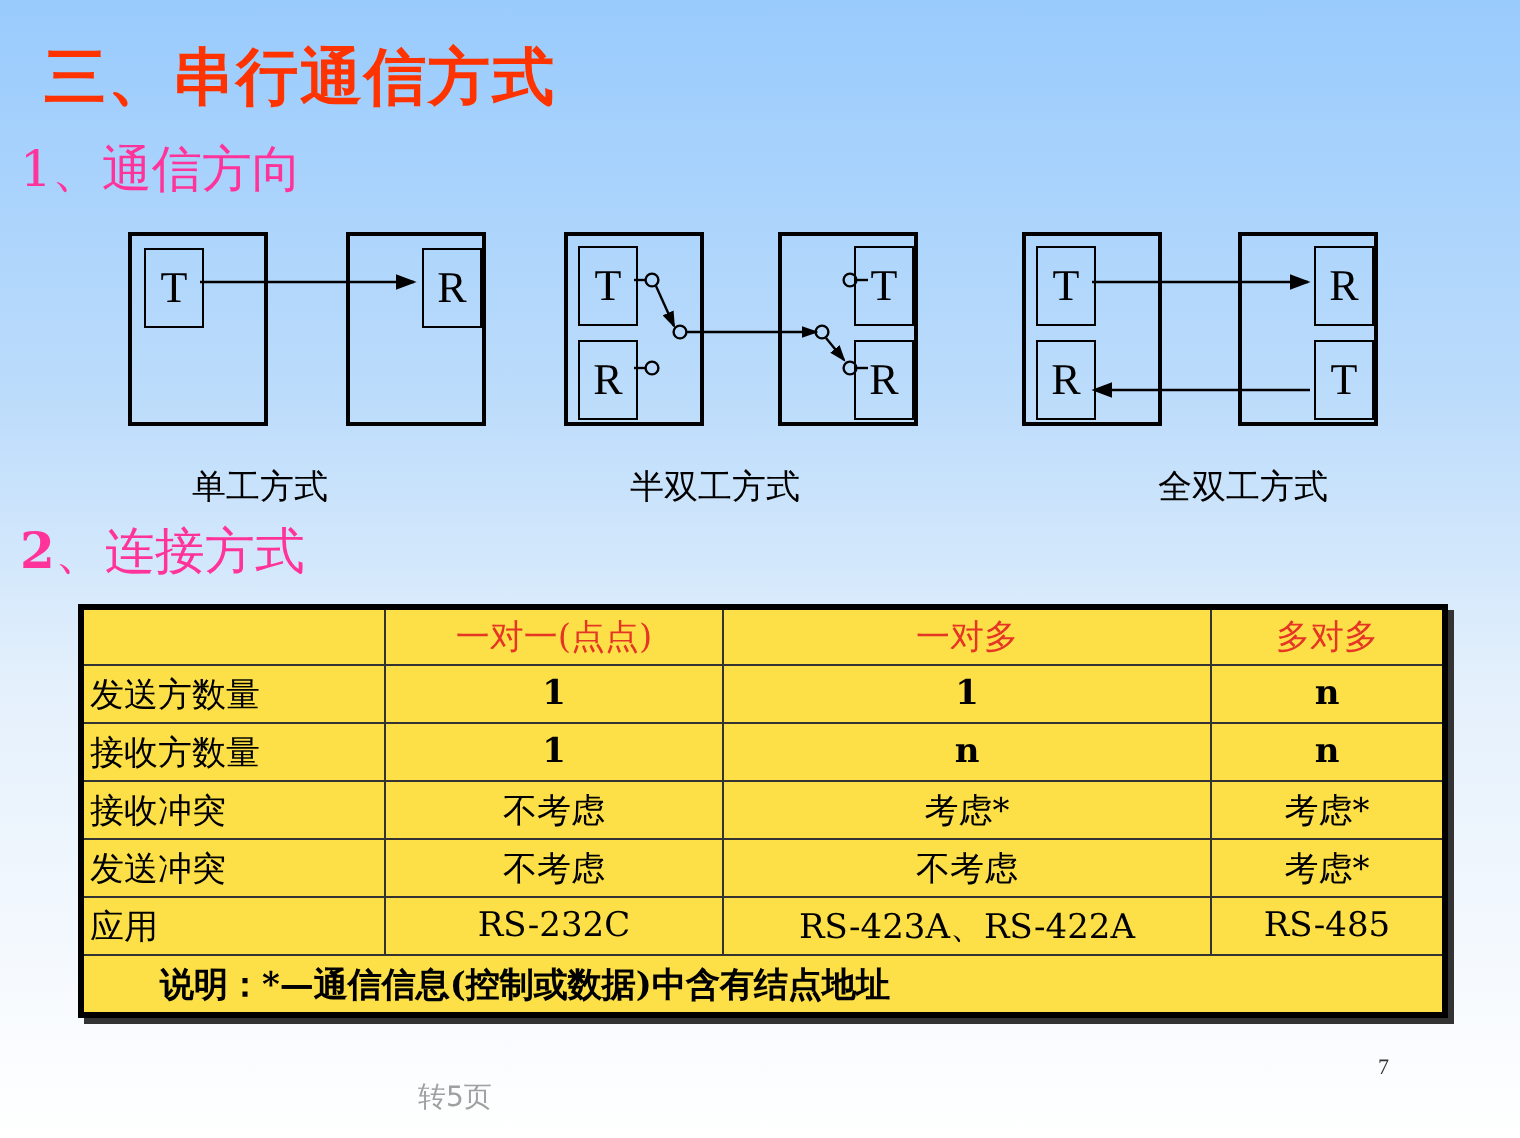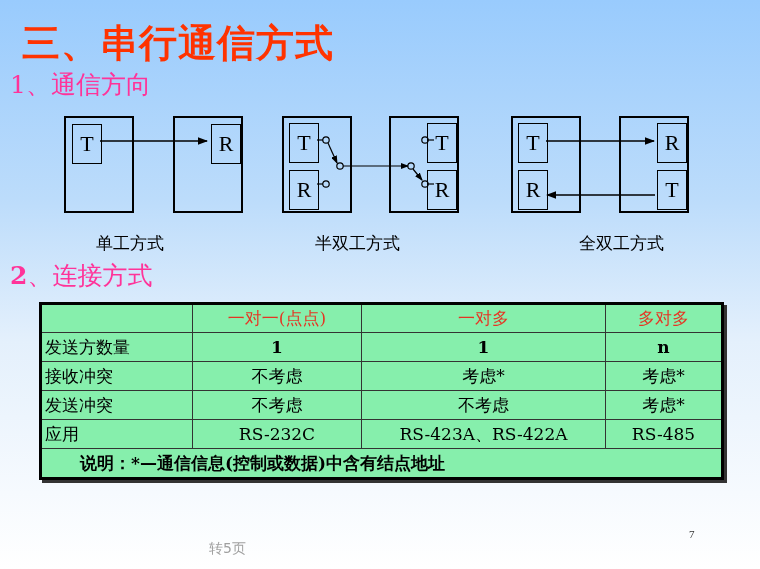--- a/index.html
+++ b/index.html
@@ -4,21 +4,21 @@
 <style>
   html, body { margin: 0; padding: 0; }
   body {
     width: 760px; height: 569px; position: relative; overflow: hidden;
     background: linear-gradient(to bottom, #99cbfd 0%, #bcdcfb 35%, #e4f0fc 60%, #ffffff 100%);
     font-family: "DejaVu Serif", "Liberation Serif", serif;
   }
   .title {
     position: absolute; left: 22px; top: 18px;
     font-family: "DejaVu Sans", "Liberation Sans", sans-serif;
-    font-size: 38px; font-weight: bold; color: #ff3300; letter-spacing: 1px;
+    font-size: 31px; font-weight: bold; color: #ff3300; letter-spacing: 1px;
   }
   .subtitle {
     position: absolute; left: 10px;
     font-family: "DejaVu Serif", "Liberation Serif", serif;
     font-size: 25px; color: #ff3399;
   }
   .subtitle.s1 { top: 68px; }
   .subtitle.s2 { top: 259px; font-weight: normal; }
   .subtitle .num { font-weight: bold; }
 
@@ -37,21 +37,21 @@
   .caption {
     position: absolute; top: 232px;
     font-size: 17px; color: #000;
     font-family: "DejaVu Serif", "Liberation Serif", serif;
   }
 
   table.conn {
     position: absolute; left: 39px; top: 302px; width: 685px;
     border-collapse: collapse;
     border: 3px solid #000;
-    background: #86efac;
+    background: #fde047;
     box-shadow: 3px 3px 0 #333;
     font-family: "DejaVu Serif", "Liberation Serif", serif;
   }
   table.conn td, table.conn th {
     border: 1px solid #333; height: 28px; padding: 0 4px; font-size: 17px;
   }
   table.conn th { font-weight: normal; color: #e53524; height: 27px; }
   table.conn td.rowhead { text-align: left; width: 143px; padding-left: 3px; }
   table.conn td.val { text-align: center; }
   table.conn td.bold { font-weight: bold; }
@@ -160,20 +160,26 @@
     <th style="width:235px;">一对多</th>
     <th>多对多</th>
   </tr>
   <tr>
     <td class="rowhead">发送方数量</td>
     <td class="val bold">1</td>
     <td class="val bold">1</td>
     <td class="val bold">n</td>
   </tr>
   <tr>
+    <td class="rowhead">接收方数量</td>
+    <td class="val bold">1</td>
+    <td class="val bold">n</td>
+    <td class="val bold">n</td>
+  </tr>
+  <tr>
     <td class="rowhead">接收冲突</td>
     <td class="val">不考虑</td>
     <td class="val">考虑*</td>
     <td class="val">考虑*</td>
   </tr>
   <tr>
     <td class="rowhead">发送冲突</td>
     <td class="val">不考虑</td>
     <td class="val">不考虑</td>
     <td class="val">考虑*</td>

